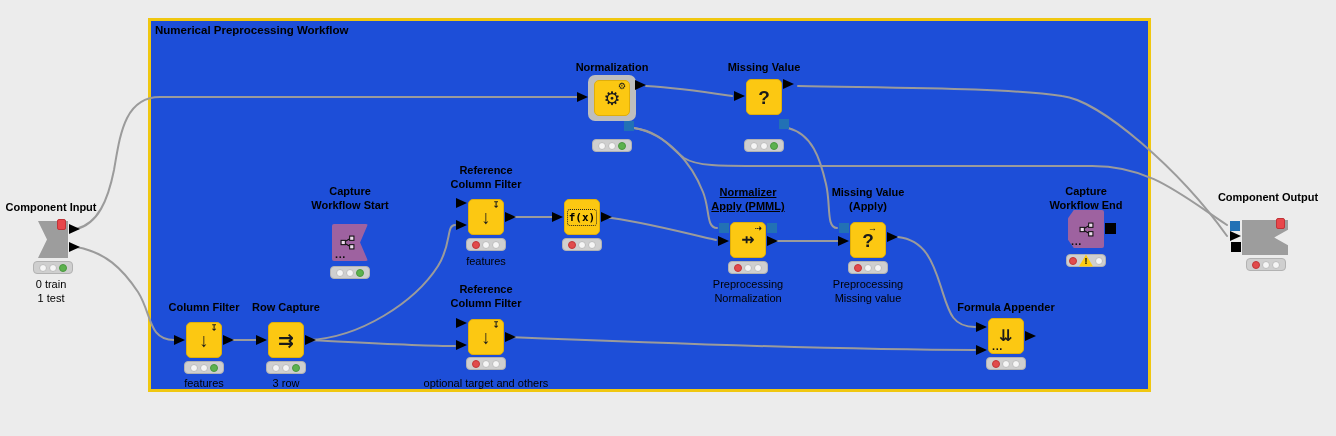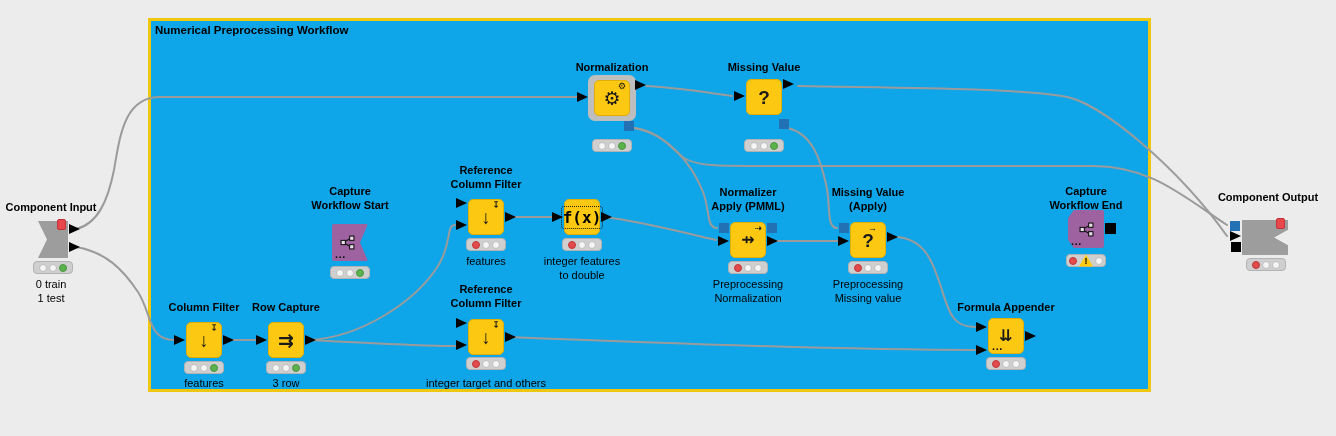--- a/index.html
+++ b/index.html
@@ -1,27 +1,27 @@
 <!DOCTYPE html>
 <html><head>
 <meta charset="utf-8">
 <style>
   html,body{margin:0;padding:0;}
   body{font-family:"Liberation Sans","DejaVu Sans",sans-serif;}
   #canvas{position:relative;width:1336px;height:436px;background:#ECECEC;overflow:hidden;}
-  .annotation{position:absolute;left:148px;top:18px;width:1003px;height:374px;background:#0ea5e9;border:3px solid #F0C710;z-index:1;box-sizing:border-box;}
+  .annotation{position:absolute;left:148px;top:18px;width:1003px;height:374px;background:#1d4ed8;border:3px solid #F0C710;z-index:1;box-sizing:border-box;}
   .annotation-title{position:absolute;left:4px;top:3px;font-size:11.5px;font-weight:bold;color:#000;white-space:nowrap;}
   svg.wires{position:absolute;left:0;top:0;z-index:2;}
   .node{position:absolute;width:36px;height:36px;z-index:3;}
   .sq{position:absolute;left:0;top:0;width:36px;height:36px;background:#FCC812;border:1px solid #DFAE0C;border-radius:5px;box-sizing:border-box;display:flex;align-items:center;justify-content:center;}
   .selframe{position:absolute;left:-6px;top:-5px;width:48px;height:46px;background:#BEBEBE;border-radius:7px;}
   .glyph{font-weight:bold;font-size:19px;color:#1A1A1A;line-height:1;}
   .glyph-sup{position:absolute;top:1px;right:3px;font-size:9px;font-weight:bold;color:#1A1A1A;line-height:1;}
   .glyph-dots{position:absolute;bottom:0px;left:3px;font-size:11px;font-weight:bold;color:#111;line-height:8px;letter-spacing:0px;}
-  .glyph-formula{font-size:16px;font-weight:bold;font-family:"DejaVu Sans Mono",monospace;border:1.5px dotted #222;border-radius:3px;padding:1px 1px;}
+  .glyph-formula{font-size:11px;font-weight:bold;font-family:"DejaVu Sans Mono",monospace;border:1.5px dotted #222;border-radius:3px;padding:1px 1px;}
   .purple{background:#9E62A0;border:none;border-radius:2px;}
   .purple.cws{clip-path:polygon(0 0,100% 0,78% 50%,100% 100%,0 100%);}
   .purple.cwe{clip-path:polygon(16% 0,100% 0,100% 100%,16% 100%,0 78%,0 22%);}
   .cbody{position:absolute;left:0;top:0;width:100%;height:100%;background:#9D9D9D;}
   .cin{clip-path:polygon(0 0,100% 0,100% 100%,0 100%,30% 50%);}
   .cout{clip-path:polygon(0 0,100% 0,100% 28%,70% 50%,100% 72%,100% 100%,0 100%);}
   .tri{position:absolute;width:0;height:0;border-top:5px solid transparent;border-bottom:5px solid transparent;border-left:11px solid #000;}
   .psq{position:absolute;width:10px;height:10px;background:#2271B5;}
   .pblk{position:absolute;width:10px;height:10px;background:#000;}
   .badge{position:absolute;width:9px;height:11px;background:#E8474B;border-radius:2px;border:1px solid #C03338;box-sizing:border-box;}
@@ -152,34 +152,32 @@
       <span class="glyph-formula">f(x)</span>
     </div>
     <span class="tri" style="left:-12px;top:13px;"></span>
     <span class="tri" style="right:-12px;top:13px;"></span>
   </div>
   <div class="light" style="left:562px;top:238px;">
     <span class="dot red"></span>
     <span class="dot off"></span>
     <span class="dot off"></span>
   </div>
-  <div class="slabel" style="left:502px;top:254px;">integer features
-to double</div>
 
   <div class="node" style="left:730px;top:222px;">
     <div class="sq">
       <span class="glyph" style="font-size:16px;">⇸</span>
       <span class="glyph-sup">⇢</span>
     </div>
     <span class="psq" style="left:-11px;top:1px;"></span>
     <span class="psq" style="right:-11px;top:1px;"></span>
     <span class="tri" style="left:-12px;top:14px;"></span>
     <span class="tri" style="right:-12px;top:14px;"></span>
   </div>
-  <div class="nlabel" style="left:668px;top:185px;">Normalizer
+  <div class="nlabel" style="left:668px;top:185px;text-decoration:underline;">Normalizer
 Apply (PMML)</div>
   <div class="light" style="left:728px;top:261px;">
     <span class="dot red"></span>
     <span class="dot off"></span>
     <span class="dot off"></span>
   </div>
   <div class="slabel" style="left:668px;top:277px;">Preprocessing
 Normalization</div>
 
   <div class="node" style="left:850px;top:222px;">
@@ -261,21 +259,21 @@
     <span class="tri" style="left:-12px;top:21px;"></span>
     <span class="tri" style="right:-12px;top:13px;"></span>
   </div>
   <div class="nlabel" style="left:406px;top:282px;">Reference
 Column Filter</div>
   <div class="light" style="left:466px;top:357px;">
     <span class="dot red"></span>
     <span class="dot off"></span>
     <span class="dot off"></span>
   </div>
-  <div class="slabel wide" style="left:376px;top:376px;">integer target and others</div>
+  <div class="slabel wide" style="left:376px;top:376px;">optional target and others</div>
 
   <div class="node" style="left:988px;top:318px;">
     <div class="sq">
       <span class="glyph" style="font-size:16px;">⇊</span>
       <span class="glyph-dots">···</span>
     </div>
     <span class="tri" style="left:-12px;top:4px;"></span>
     <span class="tri" style="left:-12px;top:27px;"></span>
     <span class="tri" style="right:-12px;top:13px;"></span>
   </div>

